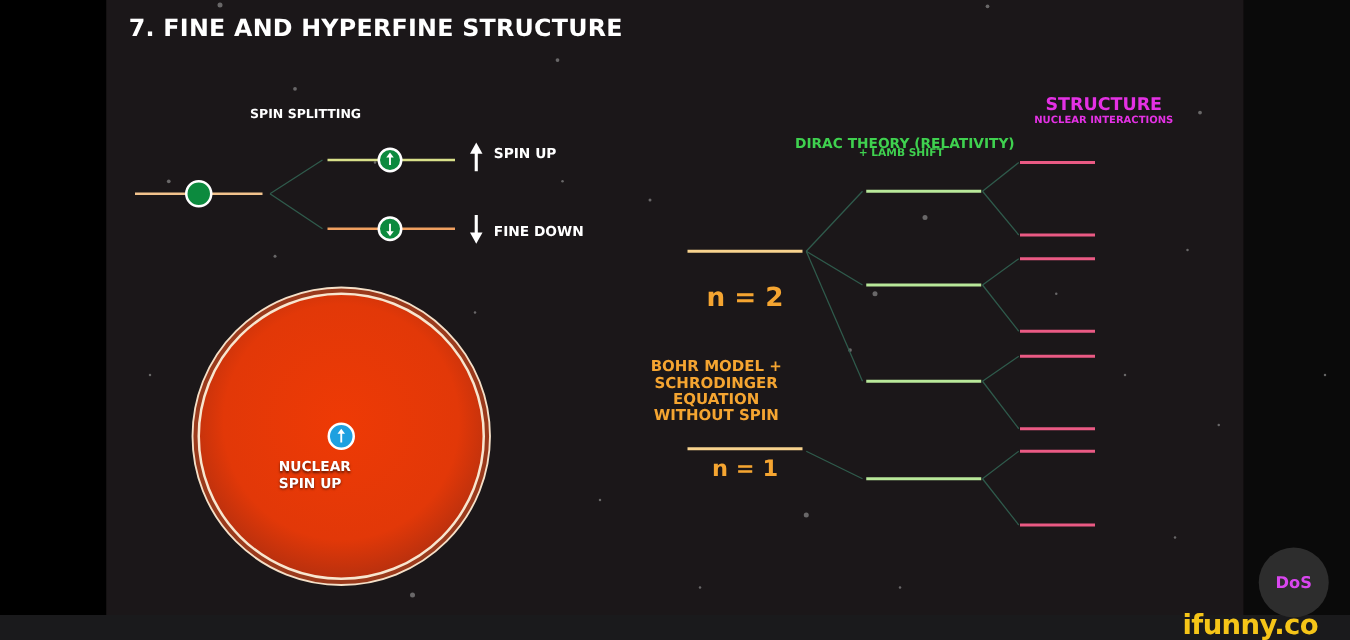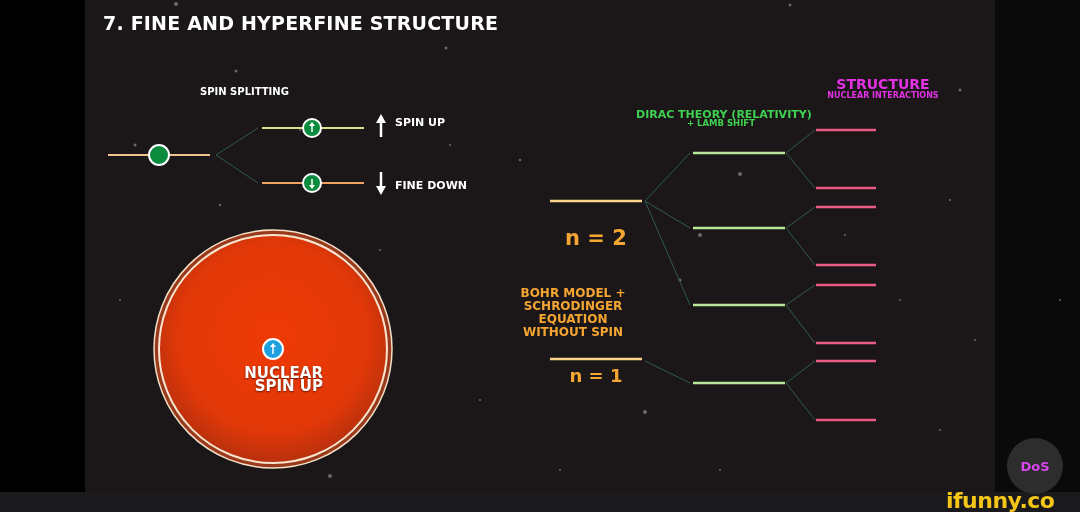--- a/index.html
+++ b/index.html
@@ -8,21 +8,21 @@
   .bottom-strip { position:absolute; left:0; top:492px; width:1080px; height:20px; background:#1a1a1c; }
   .right-pane { position:absolute; left:995px; top:0; width:85px; height:492px; background:#0a0a0a; }
   svg.diagram { position:absolute; left:0; top:0; }
   .t { position:absolute; font-weight:bold; white-space:nowrap; }
   .title { left:103px; top:12px; font-size:19px; color:#fff; letter-spacing:0.2px; }
   .spin-title { left:200px; top:86px; font-size:10px; color:#fff; }
   .spin-lbl { font-size:11px; color:#fff; }
   .fine { color:#3fd14f; text-align:center; }
   .hyper { color:#e431e4; text-align:center; }
   .gold { color:#f5a531; text-align:center; }
-  .nuc { color:#fff; text-align:right; font-size:15px; line-height:13px; text-shadow:0 1px 2px rgba(0,0,0,.6); }
+  .nuc { color:#fff; text-align:left; font-size:11px; line-height:13px; text-shadow:0 1px 2px rgba(0,0,0,.6); }
   .dos { position:absolute; left:1007px; top:438px; width:56px; height:56px; border-radius:50%; background:#2d2d2d; color:#d946ef; font-weight:bold; font-size:13px; display:flex; align-items:center; justify-content:center; font-family:"DejaVu Sans", sans-serif; }
   .ifunny { position:absolute; left:946px; top:488px; font-size:22px; font-weight:bold; color:#f5c518; letter-spacing:-0.5px;text-align:center; }
 </style>
 </head>
 <body>
 
 <div class="frame"></div>
 <div class="right-pane"></div>
 <div class="bottom-strip"></div>
 

